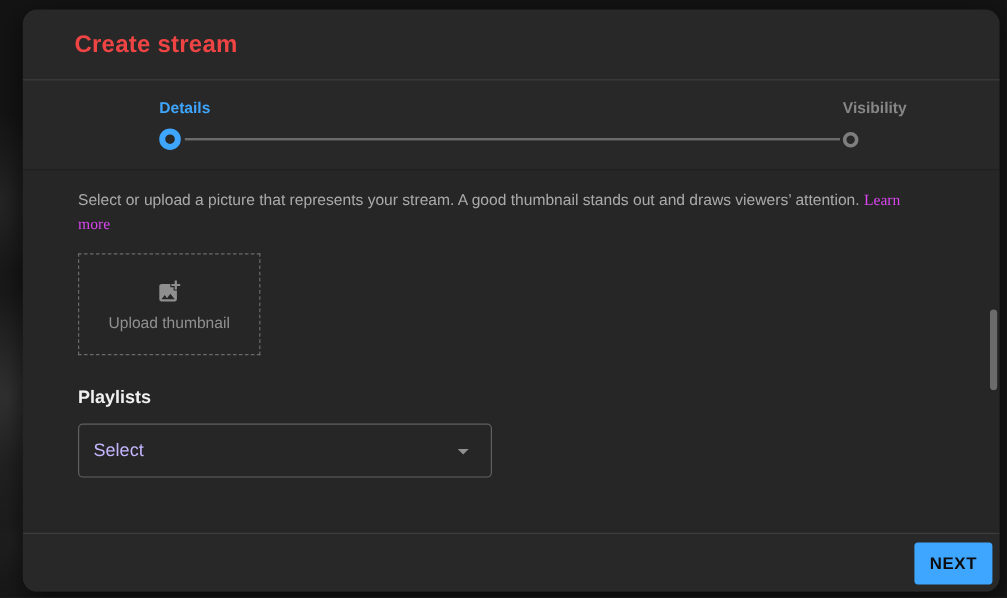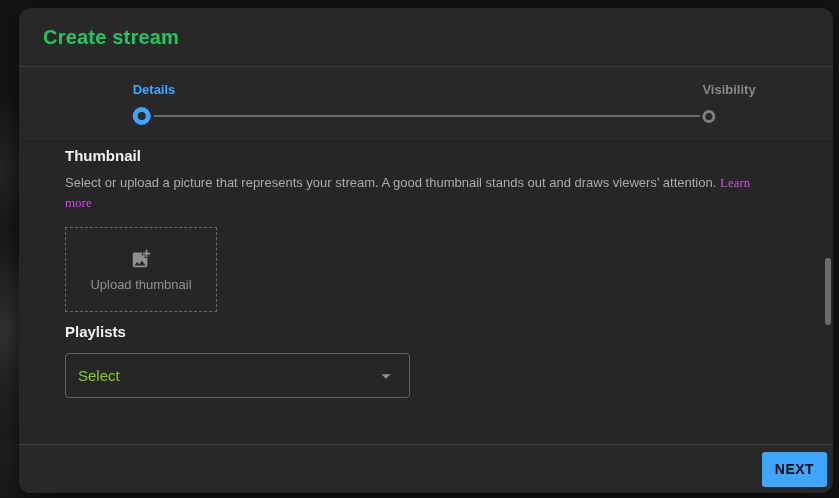--- a/index.html
+++ b/index.html
@@ -13,52 +13,52 @@
       #141414;
   }
   .dialog{
     position:absolute;left:19px;top:8px;width:814px;height:485px;
     background:#282828;border-radius:12px;overflow:hidden;
     box-shadow:0 6px 24px rgba(0,0,0,.55);
   }
   
   .header{height:59px;display:flex;align-items:center;padding:0 24px;
     border-bottom:1px solid #3d3d3d;box-sizing:border-box;}
-  .title{font-size:20px;font-weight:bold;color:#22c55e;letter-spacing:.2px;}
+  .title{font-size:20px;font-weight:bold;color:#ef4444;letter-spacing:.2px;margin-left:19px;}
   
   .stepper{position:relative;height:75px;border-bottom:1px solid #1f1f1f;box-sizing:border-box;}
   .track{position:absolute;top:48px;left:135px;width:546px;height:2px;background:#6b6b6b;}
   .step{position:absolute;top:0;transform:translateX(-50%);
     display:flex;flex-direction:column;align-items:flex-start;cursor:pointer;}
   .step-1{left:135px;} .step-2{left:408px;} .step-3{left:710px;}
   .step .label{font-size:13px;font-weight:bold;color:#878787;line-height:14px;margin-top:16px;}
   .step.active .label{color:#3ea6ff;}
   .dot{border-radius:50%;background:#282828;box-sizing:content-box;z-index:2;}
   .step.active .dot{width:8px;height:8px;border:5px solid #3ea6ff;margin-top:10px;}
   .step:not(.active) .dot{width:7px;height:7px;border:3px solid #7e7e7e;margin-top:13px;}
   
   .content{position:relative;height:302px;background:#262626;
     padding:6px 80px 0 46px;box-sizing:border-box;}
   .section-heading{font-size:15px;font-weight:bold;color:#f1f1f1;line-height:16px;}
-  .section-heading.playlists{margin-top:12px;}
+  .section-heading.playlists{margin-top:28px;}
   .desc{font-size:13px;color:#aaaaaa;line-height:20px;margin-top:9px;max-width:690px;}
   .link{color:#d946ef;text-decoration:none;cursor:pointer;font-family:Liberation Serif, serif;}
   .upload-box{
     margin-top:14px;width:152px;height:85px;border:1px dashed #6a6a6a;
     display:flex;flex-direction:column;align-items:center;justify-content:center;
     gap:7px;cursor:pointer;background:transparent;box-sizing:border-box;
   }
   .upload-box .upload-label{font-size:13px;color:#909090;}
   .icon-img{width:22px;height:22px;fill:#8f8f8f;}
   .select-box{
     margin-top:13px;width:345px;height:45px;border:1px solid #606060;border-radius:4px;
     display:flex;align-items:center;justify-content:space-between;
     padding:0 12px;box-sizing:border-box;cursor:pointer;background:transparent;
   }
-  .select-box .select-label{font-size:15px;color:#84cc16;}
+  .select-box .select-label{font-size:15px;color:#c4b5fd;}
   .icon-caret{width:22px;height:22px;fill:#909090;}
   .scroll-thumb{
     position:absolute;right:2px;top:250px;width:6px;height:67px;
     background:#6b6b6b;border-radius:3px;cursor:pointer;
   }
   
   .footer{
     position:absolute;left:0;right:0;bottom:0;height:49px;background:#282828;
     border-top:1px solid #3d3d3d;box-sizing:border-box;
     display:flex;align-items:center;justify-content:flex-end;padding-right:6px;
@@ -85,21 +85,20 @@
       <span class="dot"></span>
     </div>
     <div class="step step-3">
       <span class="label">Visibility</span>
       <span class="dot"></span>
     </div>
   </div>
 
   <div class="content">
 
-    <div class="section-heading">Thumbnail</div>
     <div class="desc">
       <span>Select or upload a picture that represents your stream. A good thumbnail stands out and draws viewers’ attention.</span>
       <a class="link">Learn more</a>
     </div>
 
     <div class="upload-box">
       <svg class="icon-img" viewBox="0 0 24 24" aria-hidden="true">
         <path d="M19 7v2.99s-1.99.01-2 0V7h-3s.01-1.99 0-2h3V2h2v3h3v2h-3zm-3 4V8h-3V5H5c-1.1 0-2 .9-2 2v12c0 1.1.9 2 2 2h12c1.1 0 2-.9 2-2v-8h-3zM5 19l3-4 2 3 3-4 4 5H5z"></path>
       </svg>
       <span class="upload-label">Upload thumbnail</span>

